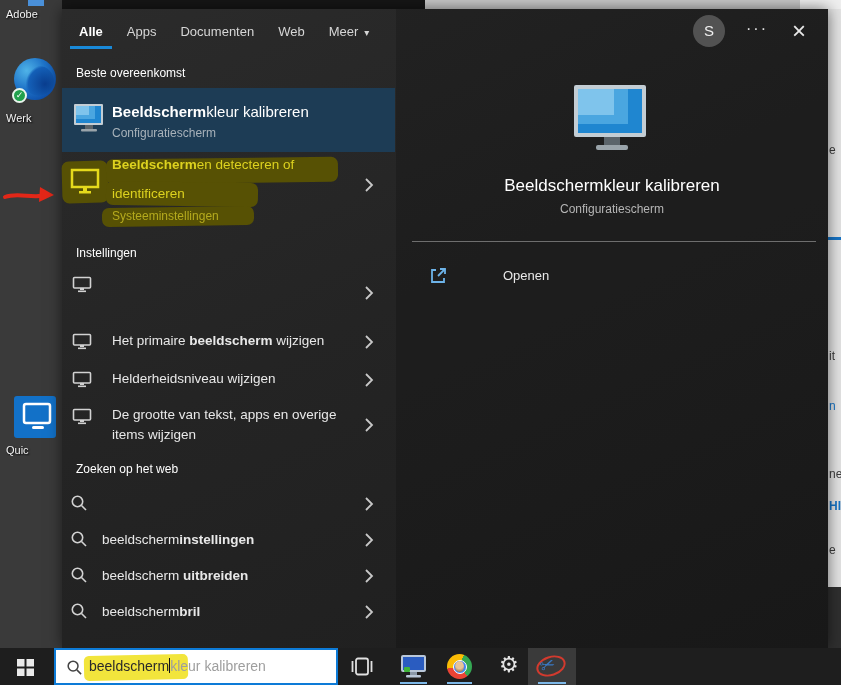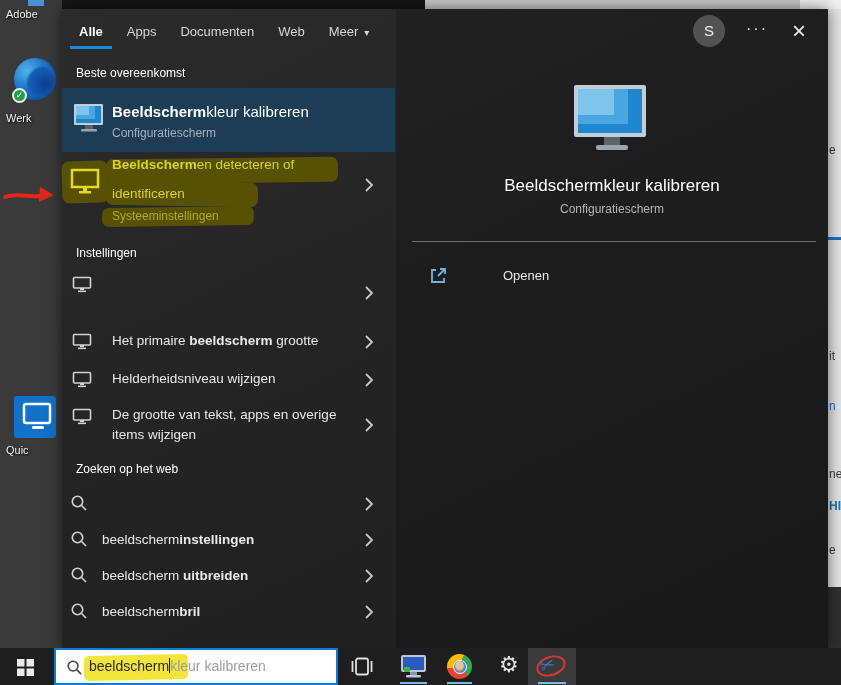--- a/index.html
+++ b/index.html
@@ -203,21 +203,21 @@
       <polyline points="2,2 8,8 2,14" fill="none" stroke="#c8c8c8" stroke-width="1.8"></polyline>
     </svg>
 </div>
 
 <div class="abs" style="left:62px;top:330px;width:333px;height:26px">
   <svg class="row-icon" style="left:10px;top:3px" width="20" height="17" viewBox="0 0 20 17">
     <rect x="1.5" y="1.5" width="17" height="10.5" rx="1" fill="none" stroke="#d2d2d2" stroke-width="1.6"></rect>
     <rect x="8" y="12" width="4" height="2" fill="#d2d2d2"></rect>
       <rect x="6" y="14.5" width="8" height="1.6" fill="#d2d2d2"></rect>
   </svg>
-  <div class="row-text" style="position:absolute;left:50px;top:1px;width:245px"><span>Het primaire </span><span class="b">beeldscherm</span><span> grootte</span></div>
+  <div class="row-text" style="position:absolute;left:50px;top:1px;width:245px"><span>Het primaire </span><span class="b">beeldscherm</span><span> wijzigen</span></div>
   <svg class="chev" style="left:302px;top:4px" width="10" height="16" viewBox="0 0 10 16">
       <polyline points="2,2 8,8 2,14" fill="none" stroke="#c8c8c8" stroke-width="1.8"></polyline>
     </svg>
 </div>
 
 <div class="abs" style="left:62px;top:368px;width:333px;height:26px">
   <svg class="row-icon" style="left:10px;top:3px" width="20" height="17" viewBox="0 0 20 17">
     <rect x="1.5" y="1.5" width="17" height="10.5" rx="1" fill="none" stroke="#d2d2d2" stroke-width="1.6"></rect>
     <rect x="8" y="12" width="4" height="2" fill="#d2d2d2"></rect>
       <rect x="6" y="14.5" width="8" height="1.6" fill="#d2d2d2"></rect>

